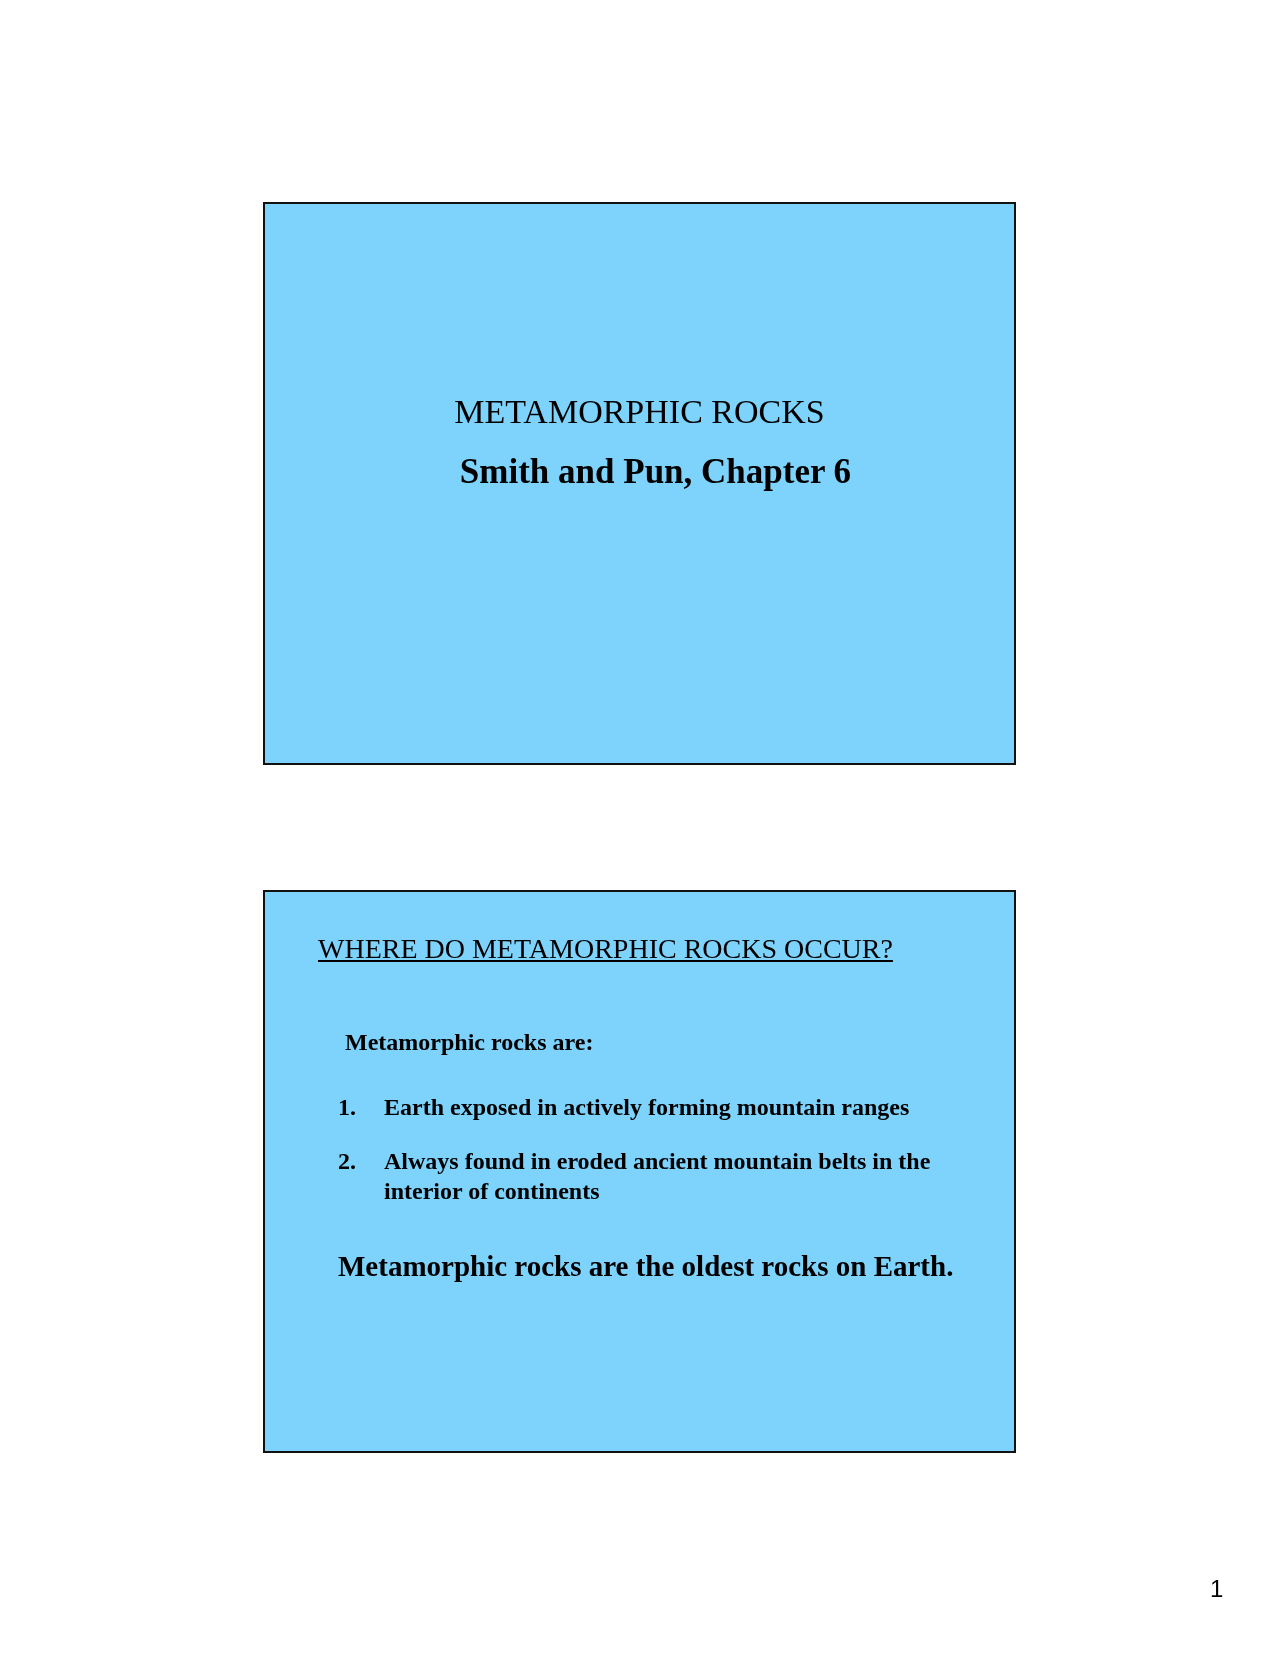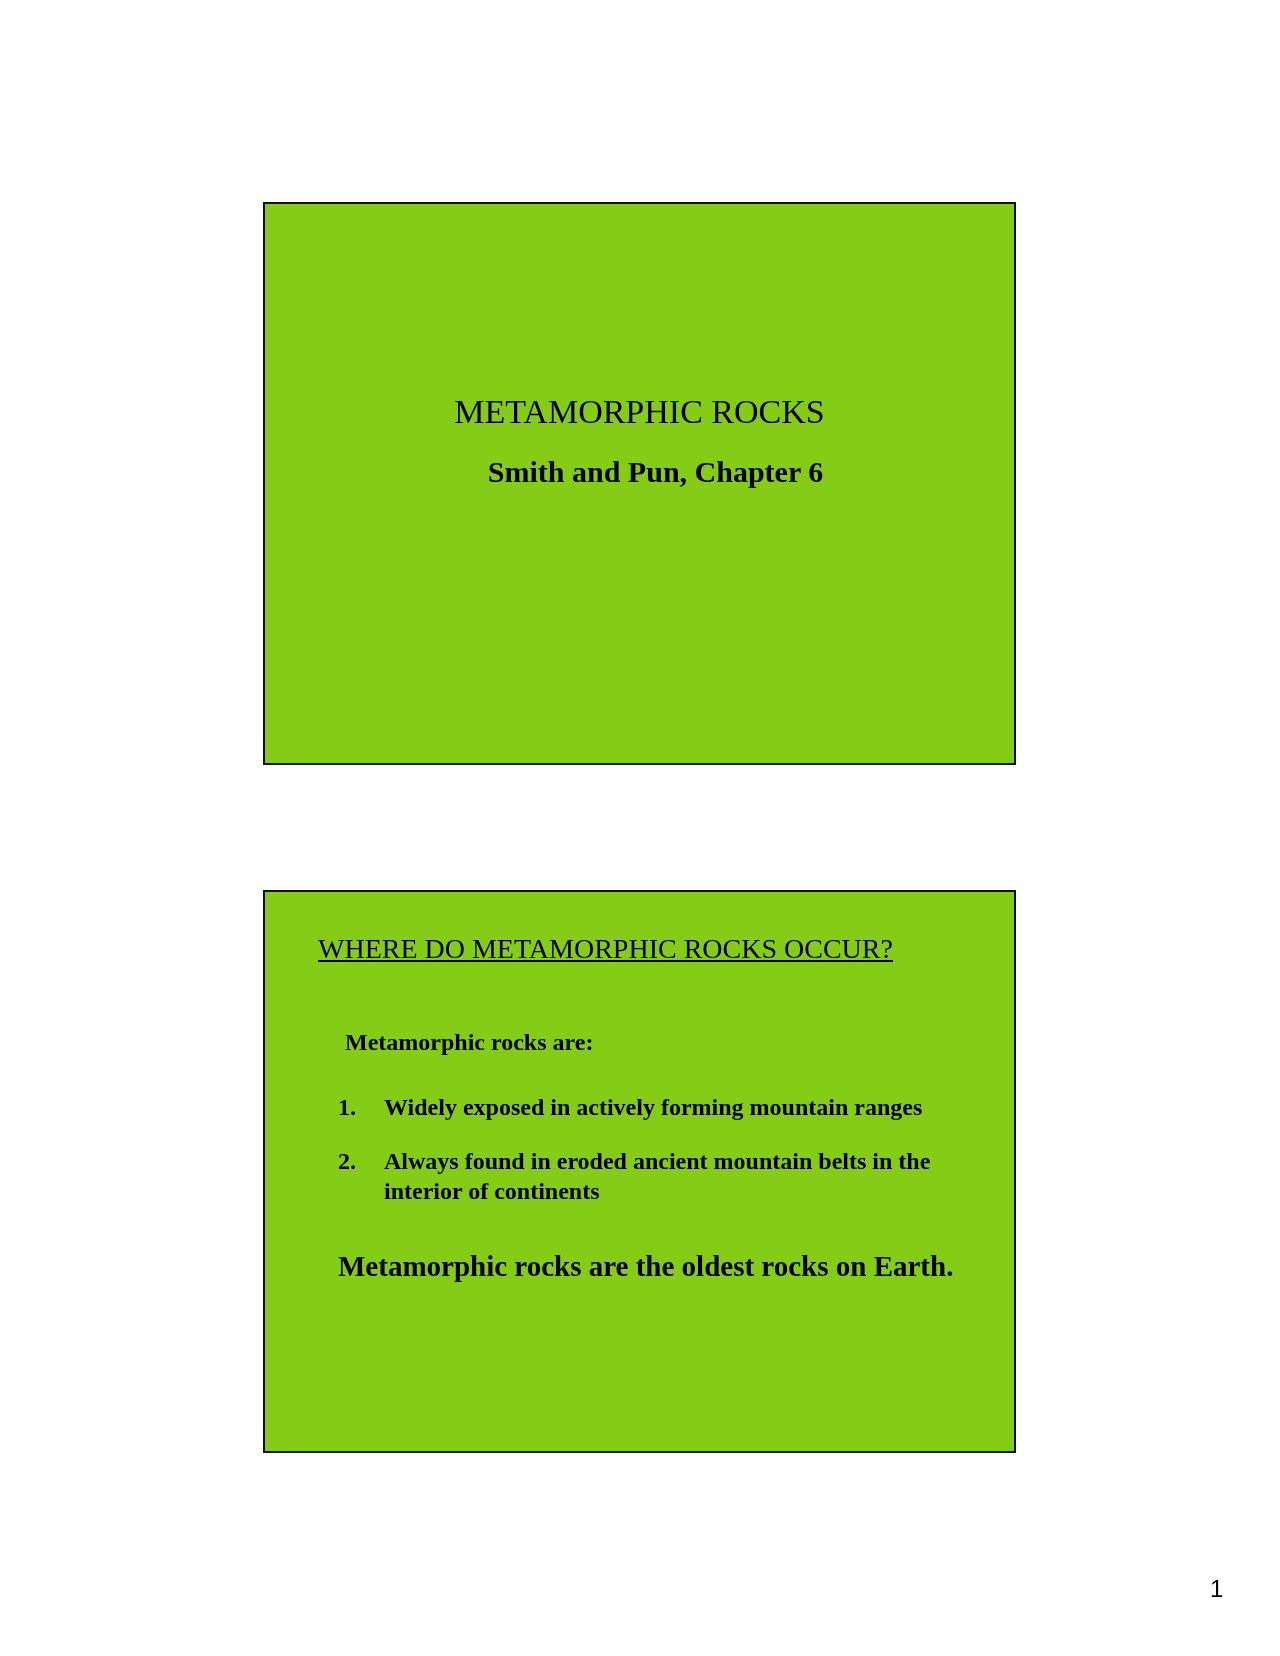--- a/index.html
+++ b/index.html
@@ -3,31 +3,31 @@
   <meta charset="utf-8">
   <style>
     html, body { margin: 0; padding: 0; }
     body {
       width: 1280px; height: 1656px; background: #ffffff; position: relative;
       font-family: "Liberation Serif", "DejaVu Serif", serif; color: #000;
       overflow: hidden;
     }
     .slide {
       position: absolute; left: 263px; width: 749px; height: 559px;
-      border: 2px solid #111; box-sizing: content-box; background: #84cc16;
+      border: 2px solid #111; box-sizing: content-box; background: #7dd3fc;
     }
     #slide1 { top: 202px; }
     #slide2 { top: 890px; }
     .s1-title {
       position: absolute; left: 0; right: 0; top: 188px; text-align: center;
       font-size: 34px; line-height: 40px; font-weight: normal; margin: 0;
     }
     .s1-sub {
       position: absolute; left: 0; right: 0; top: 252px; text-align: center;
-      font-size: 30px; line-height: 32px; font-weight: bold; margin: 0; padding-left: 32px;
+      font-size: 35px; line-height: 32px; font-weight: bold; margin: 0; padding-left: 32px;
     }
     .s2-heading {
       position: absolute; left: 53px; top: 40px; font-size: 28px; line-height: 34px;
       font-weight: normal; margin: 0; white-space: nowrap; text-decoration: underline;
     }
     .s2-intro {
       position: absolute; left: 73px; top: 128px; font-size: 24px; line-height: 30px;
       font-weight: bold; margin: 7px; white-space: nowrap;
     }
     .s2-list { position: absolute; left: 73px; top: 200px; margin: 0; padding: 0; list-style: none; }
@@ -50,21 +50,21 @@
   <h1 class="s1-title">METAMORPHIC ROCKS</h1>
   <p class="s1-sub">Smith and Pun, Chapter 6</p>
 </div>
 
 <div class="slide" id="slide2">
   <h2 class="s2-heading">WHERE DO METAMORPHIC ROCKS OCCUR?</h2>
   <p class="s2-intro">Metamorphic rocks are:</p>
   <ol class="s2-list">
     <li class="s2-item">
       <span class="s2-num">1.</span>
-      <span class="s2-text">Widely exposed in actively forming mountain ranges</span>
+      <span class="s2-text">Earth exposed in actively forming mountain ranges</span>
     </li>
     <li class="s2-item">
       <span class="s2-num">2.</span>
       <span class="s2-text">Always found in eroded ancient mountain belts in the interior of continents</span>
     </li>
   </ol>
   <p class="s2-closing">Metamorphic rocks are the oldest rocks on Earth.</p>
 </div>
 
 <div class="page-number">1</div>

